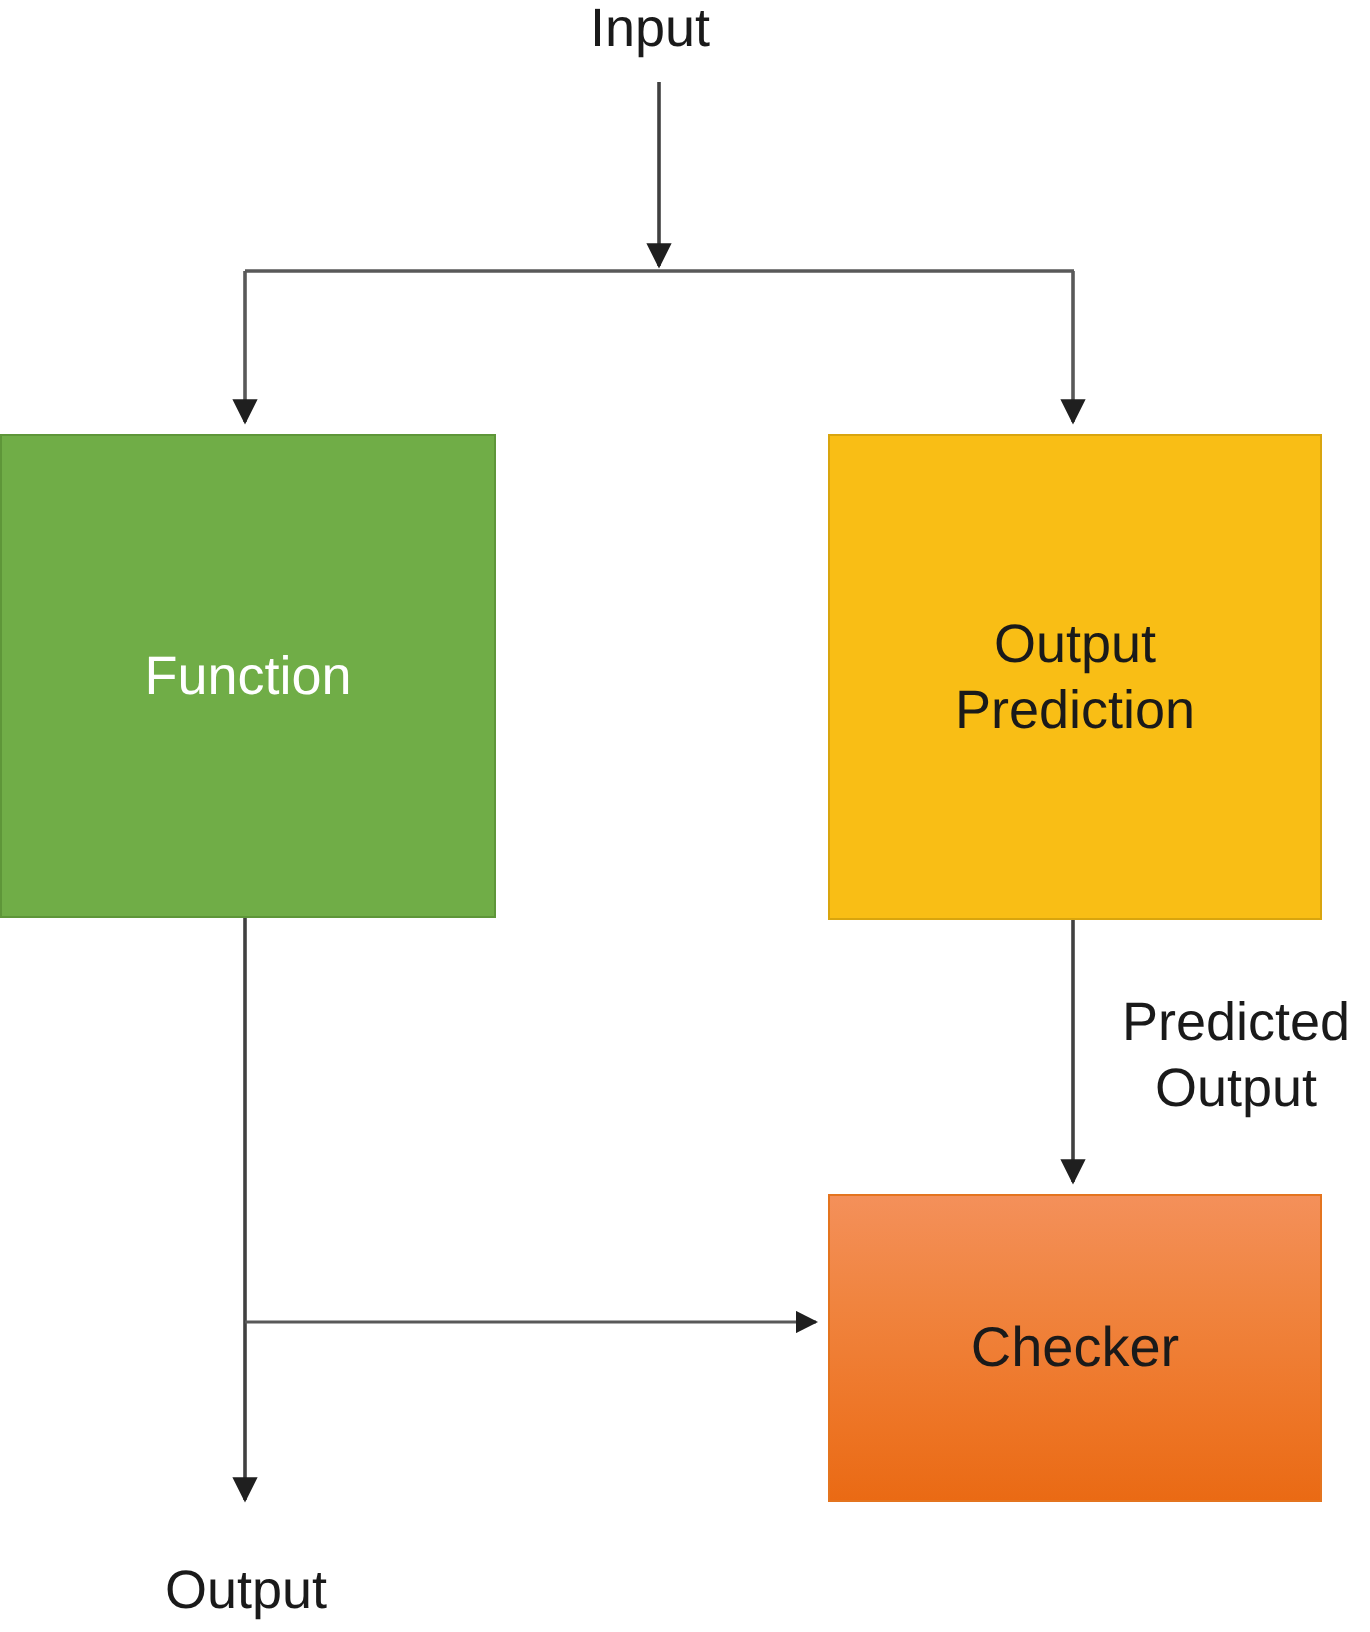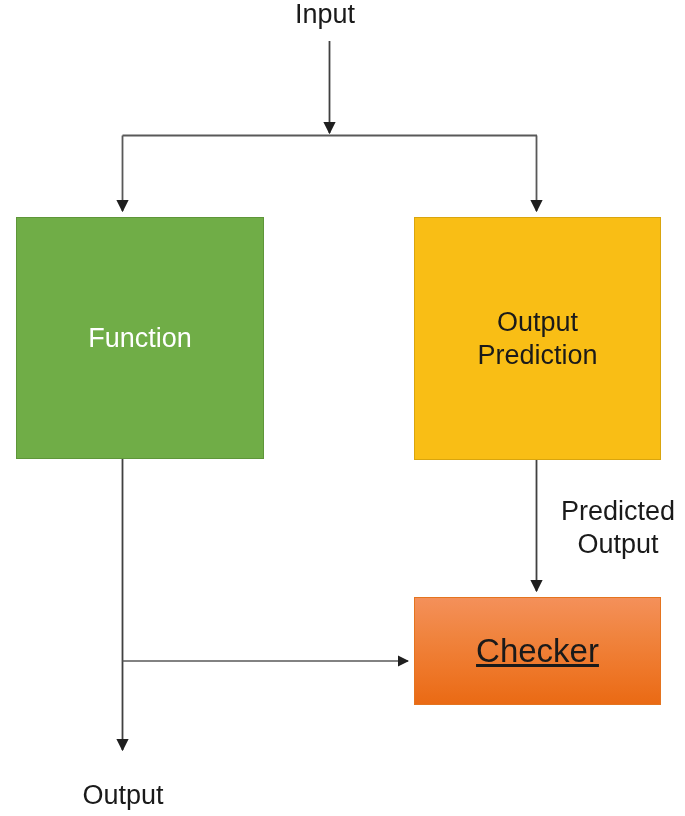--- a/index.html
+++ b/index.html
@@ -42,42 +42,40 @@
   }
   #node-function {
     left: 0px;
     top: 217px;
     width: 248px;
     height: 242px;
     background: #70AD47;
     border: 1px solid #5E9639;
     color: #ffffff;
     font-size: 27px;
-    margin-left: 16px;
   }
   #node-output-prediction {
     left: 414px;
     top: 217px;
     width: 247px;
     height: 243px;
     background: #F9BE15;
     border: 1px solid #D9A50E;
     color: #1a1a1a;
     font-size: 27px;
   }
   #node-checker {
     left: 414px;
     top: 597px;
     width: 247px;
-    height: 108px;
+    height: 154px;
     background: linear-gradient(180deg, #F4905A 0%, #F0843F 35%, #EE7729 68%, #EA6A14 100%);
     border: 1px solid #E4741F;
     color: #1a1a1a;
-    font-size: 33px;
-    text-decoration: underline;
+    font-size: 28px;
   }
   
   .free-label {
     position: absolute;
     color: #1a1a1a;
     font-size: 27px;
     line-height: 1.22;
     text-align: center;
     white-space: pre-line;
   }

